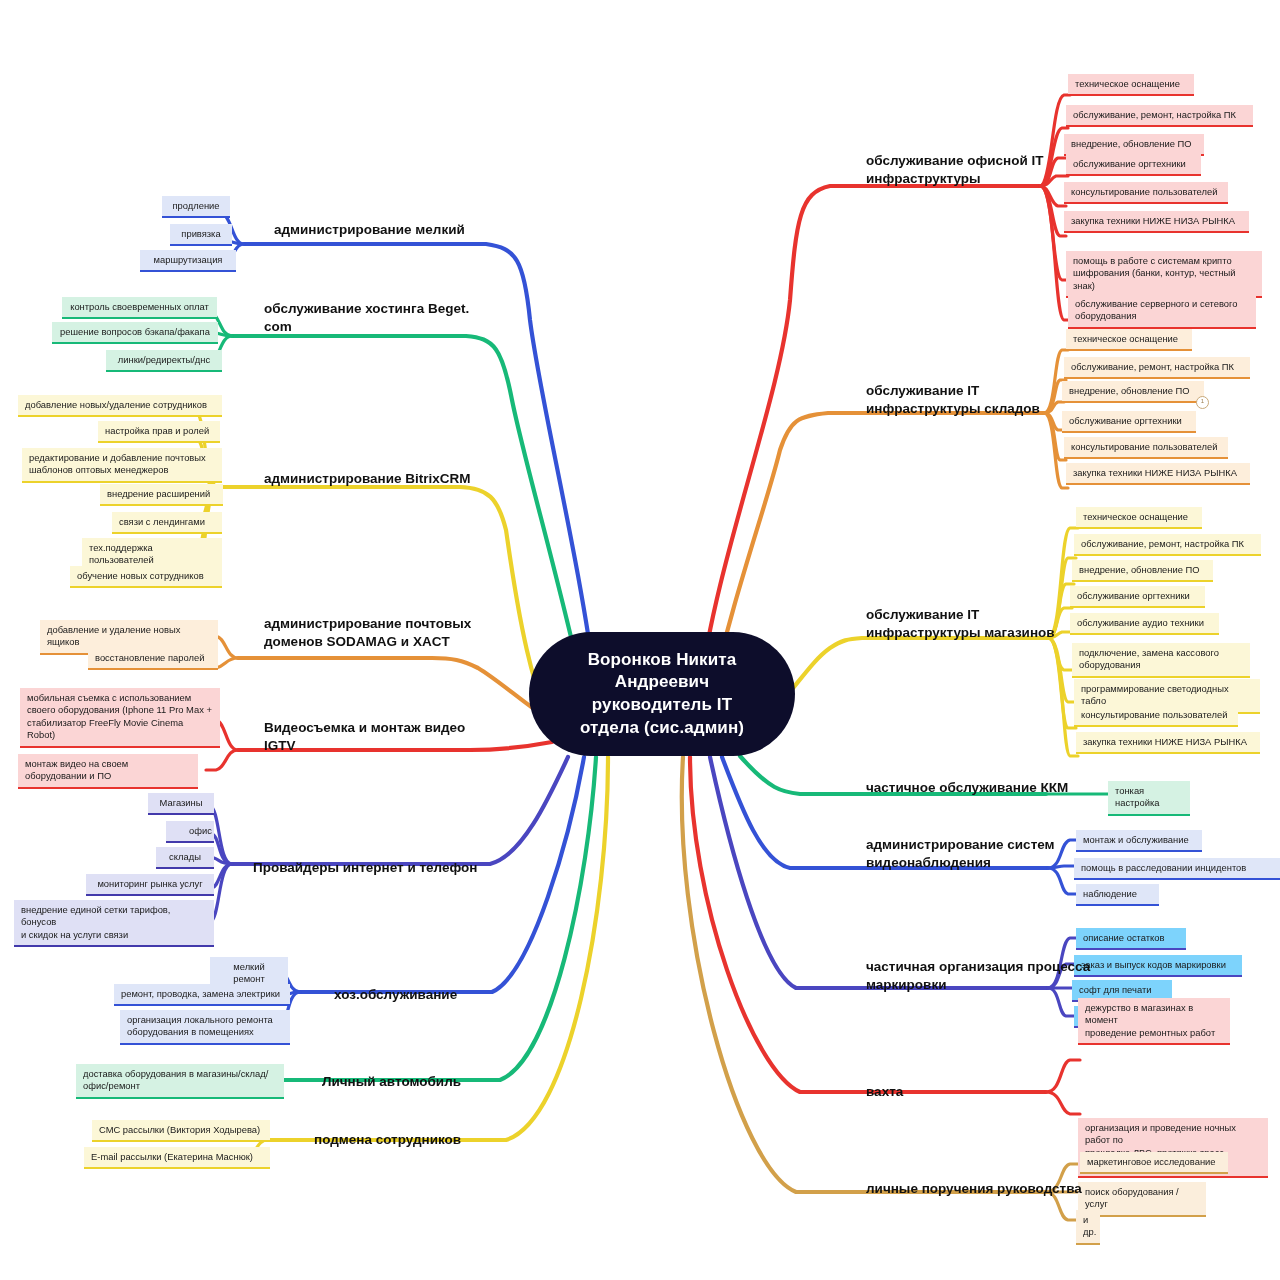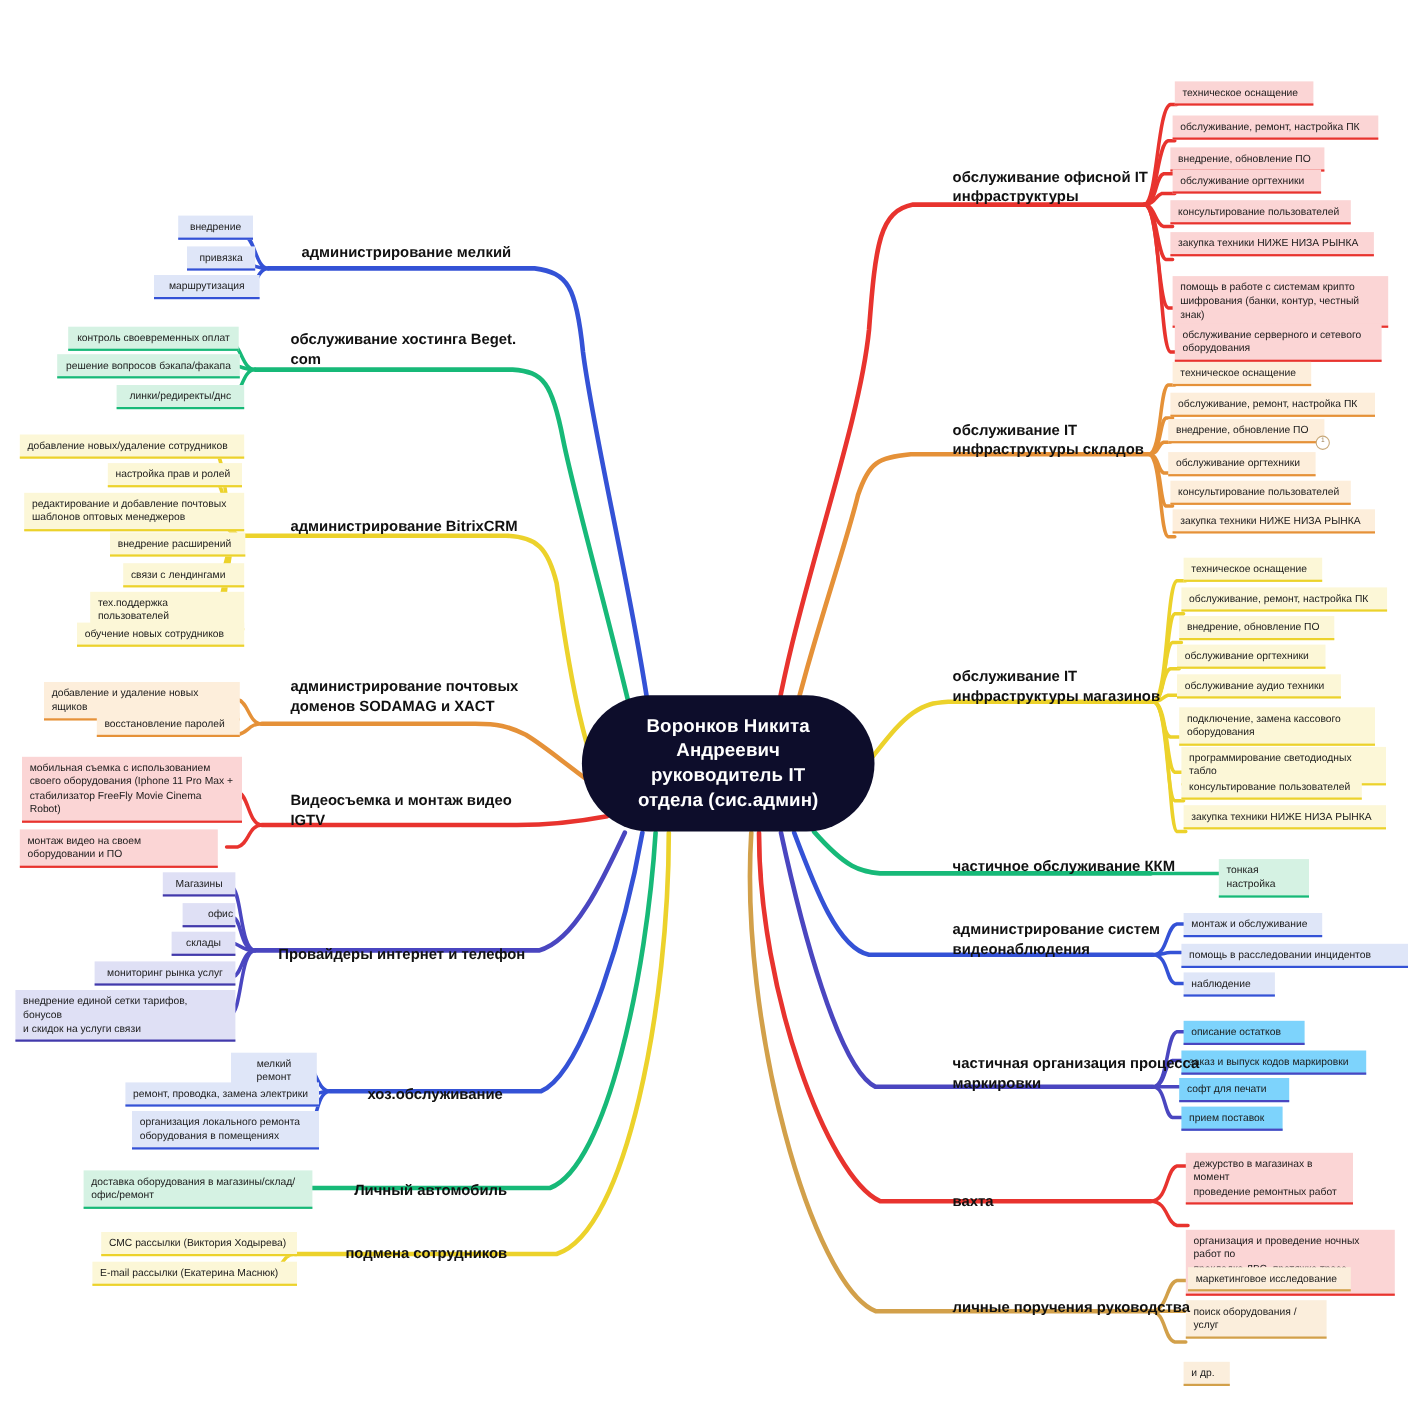--- a/index.html
+++ b/index.html
@@ -325,31 +325,31 @@
 
   <div class="leaf blue" style="left:1076px; top:830px; width:126px;">монтаж и обслуживание</div>
   <div class="leaf blue" style="left:1074px; top:858px; width:208px;">помощь в расследовании инцидентов</div>
   <div class="leaf blue" style="left:1076px; top:884px; width:83px;">наблюдение</div>
 
   <div class="leaf lav" style="left:1076px; top:928px; width:110px;">описание остатков</div>
   <div class="leaf lav" style="left:1074px; top:955px; width:168px;">заказ и выпуск кодов маркировки</div>
   <div class="leaf lav" style="left:1072px; top:980px; width:100px;">софт для печати</div>
   <div class="leaf lav" style="left:1074px; top:1006px; width:92px;">прием поставок</div>
 
-  <div class="leaf pink" style="left:1078px; top:1048px; width:152px;">дежурство в магазинах в момент
+  <div class="leaf pink" style="left:1078px; top:998px; width:152px;">дежурство в магазинах в момент
 проведение ремонтных работ</div>
   <div class="leaf pink" style="left:1078px; top:1086px; width:190px;margin-top:32px;">организация и проведение ночных работ по
 прокладке ЛВС, протяжке трасс
 видеонаблюдения</div>
 
   <div class="leaf sand" style="left:1080px; top:1152px; width:148px;">маркетинговое исследование</div>
   <div class="leaf sand" style="left:1078px; top:1182px; width:128px;">поиск оборудования / услуг</div>
-  <div class="leaf sand" style="left:1076px; top:1210px; width:42px;margin-top:28px;">и др.</div>
-
-  <div class="leaf blue" style="left:162px; top:196px; width:68px; text-align:center;">внедрение</div>
+  <div class="leaf sand" style="left:1076px; top:1210px; width:24px;">и др.</div>
+
+  <div class="leaf blue" style="left:162px; top:196px; width:68px; text-align:center;">продление</div>
   <div class="leaf blue" style="left:170px; top:224px; width:62px; text-align:center;">привязка</div>
   <div class="leaf blue" style="left:140px; top:250px; width:96px; text-align:center;">маршрутизация</div>
 
   <div class="leaf green" style="left:62px;  top:297px; width:155px; text-align:center;">контроль своевременных  оплат</div>
   <div class="leaf green" style="left:52px;  top:322px; width:166px; text-align:center;">решение вопросов бэкапа/факапа</div>
   <div class="leaf green" style="left:106px; top:350px; width:116px; text-align:center;">линки/редиректы/днс</div>
 
   <div class="leaf yellow" style="left:18px;  top:395px; width:204px;">добавление новых/удаление сотрудников</div>
   <div class="leaf yellow" style="left:98px;  top:421px; width:122px;">настройка прав и ролей</div>
   <div class="leaf yellow" style="left:22px;  top:448px; width:200px;">редактирование и добавление почтовых

